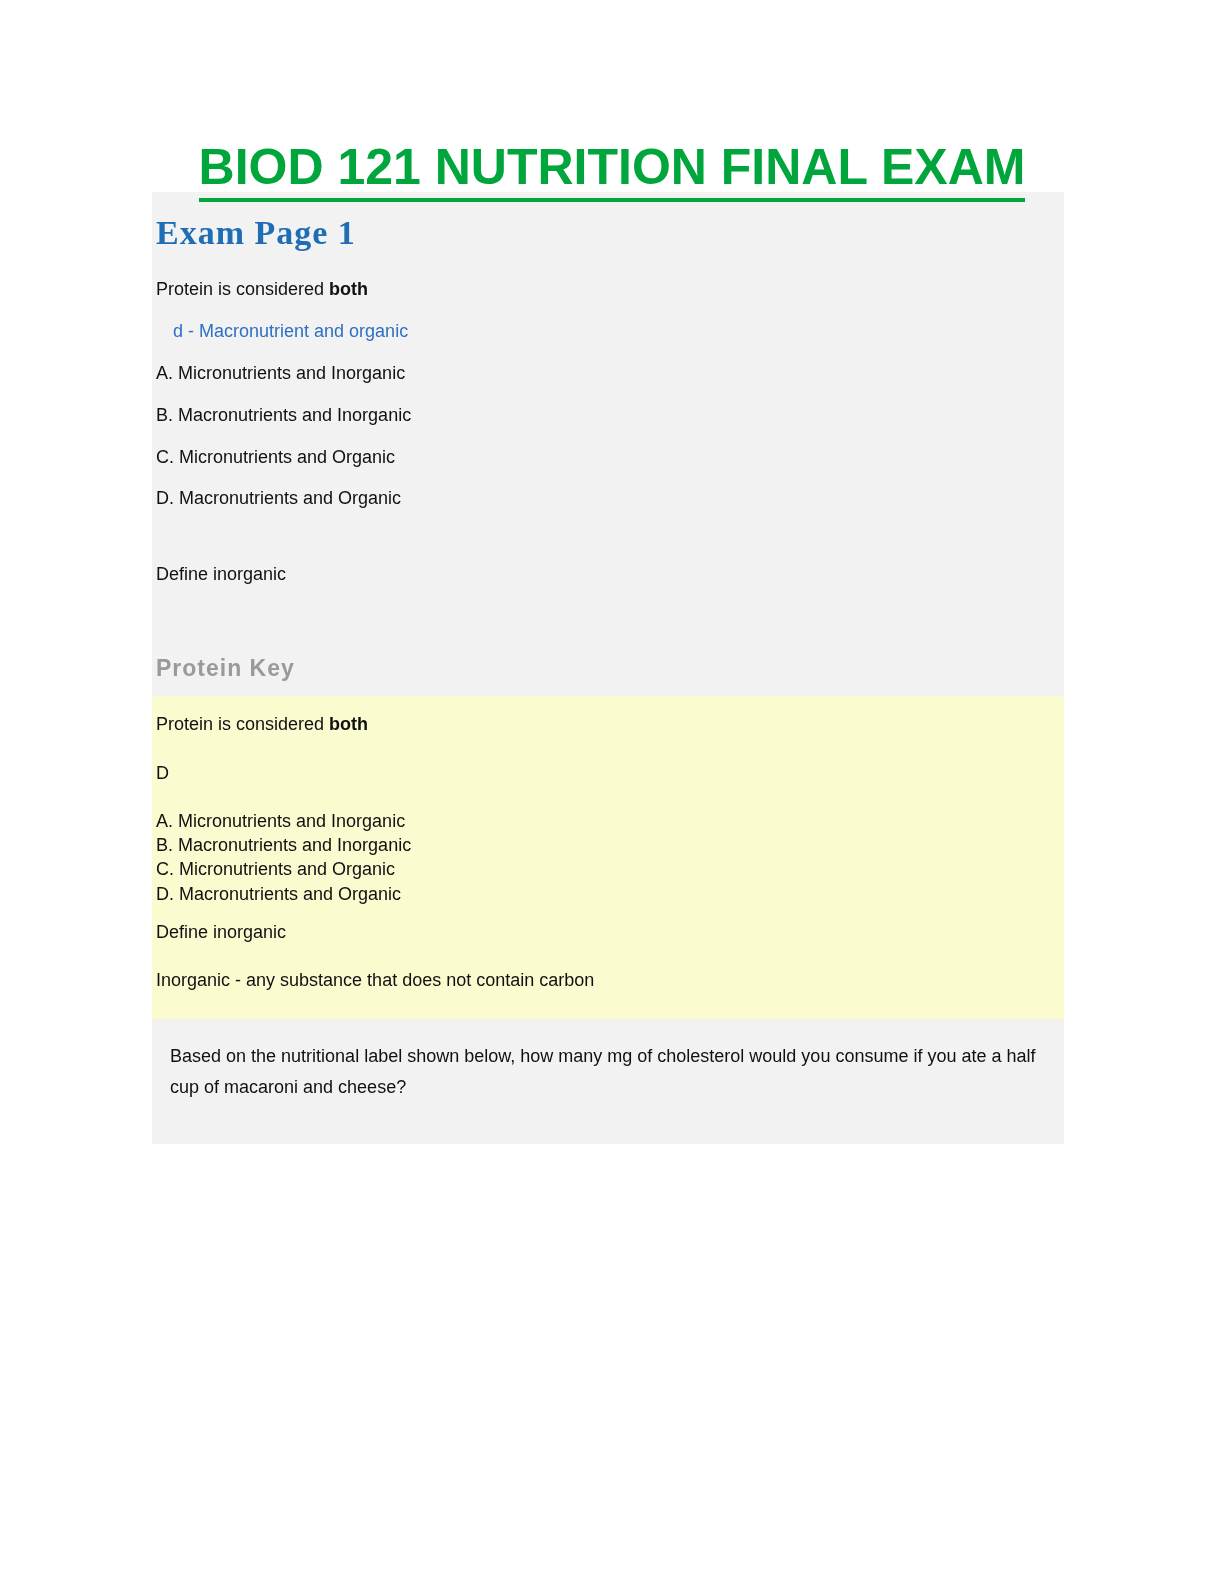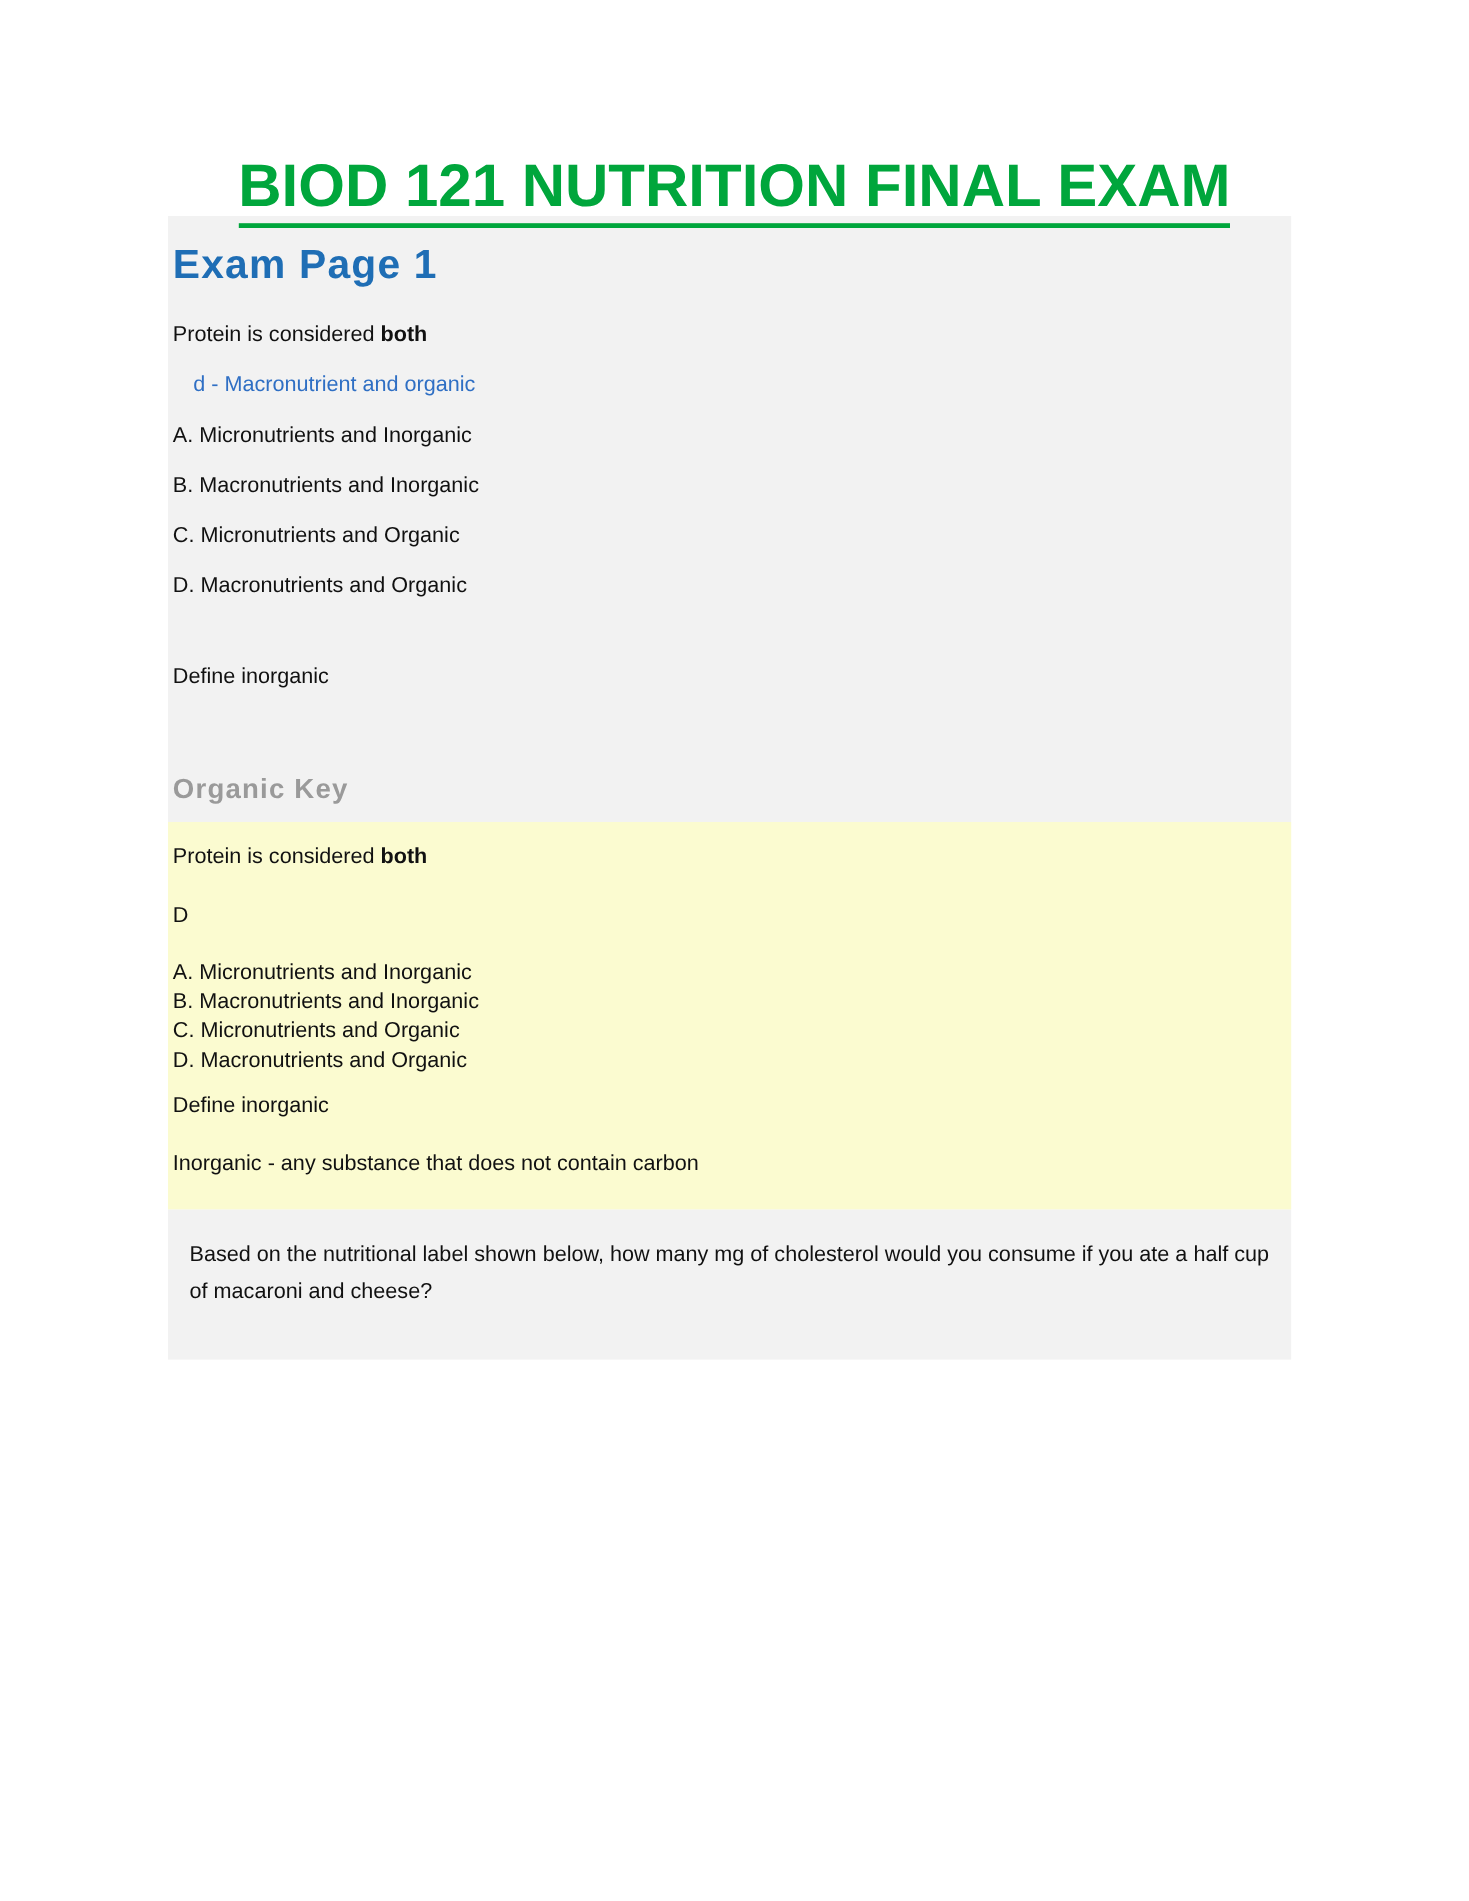--- a/index.html
+++ b/index.html
@@ -12,21 +12,21 @@
     height: 1584px;
     font-family: "Liberation Sans", sans-serif;
     color: #000000;
     position: relative;
     overflow: hidden;
   }
   .page {
     width: 1224px;
     height: 1584px;
     box-sizing: border-box;
-    padding: 0;
+    padding: 12px;
     position: relative;
   }
   .doc-title {
     text-align: center;
     color: #00a63c;
     font-size: 50px;
     font-weight: bold;
     letter-spacing: 0px;
     margin: 0;
     padding: 130px 0 0 0;
@@ -50,20 +50,21 @@
     padding: 16px 0 26px 0;
   }
 
   .section-heading {
     color: #1f6eb5;
     font-size: 34px;
     font-weight: bold;
     letter-spacing: 1px;
     margin: 0 0 24px 0;
     padding-left: 4px;
+    font-family: Liberation Serif, serif;
   }
   .answer-key-heading {
     color: #9a9a9a;
     font-size: 23px;
     font-weight: bold;
     letter-spacing: 1px;
     margin: 0;
     padding-left: 4px;
   }
 
@@ -130,21 +131,21 @@
     <p class="choice">B. Macronutrients and Inorganic</p>
     <p class="choice">C. Micronutrients and Organic</p>
     <p class="choice">D. Macronutrients and Organic</p>
 
     <div class="spacer-md"></div>
 
     <p class="q-text">Define inorganic</p>
 
     <div class="spacer-lg"></div>
 
-    <div class="answer-key-heading">Organic Key</div>
+    <div class="answer-key-heading">Protein Key</div>
   </div>
 
   <div class="section answer-block">
     <p class="ak-line"><span>Protein is considered </span><b>both</b></p>
 
     <div class="ak-gap"></div>
 
     <p class="ak-line">D</p>
 
     <div class="ak-gap"></div>

